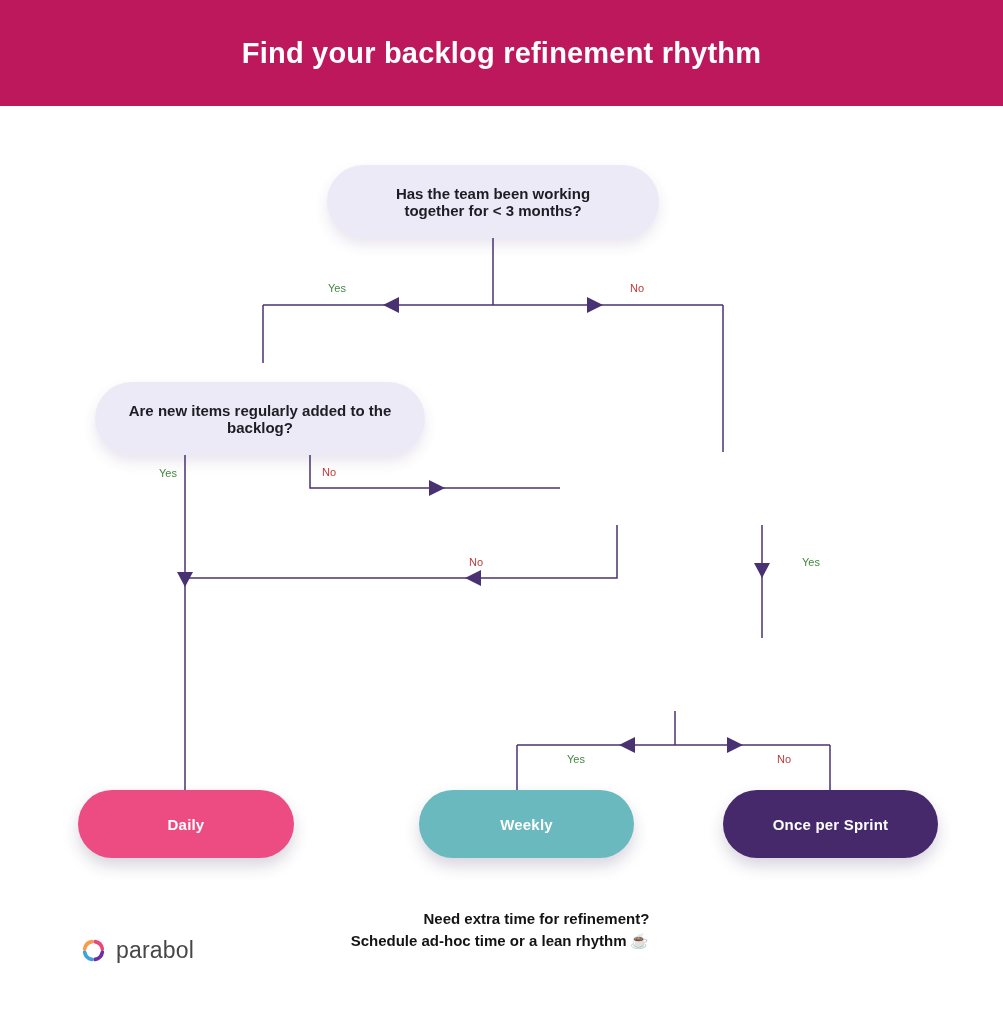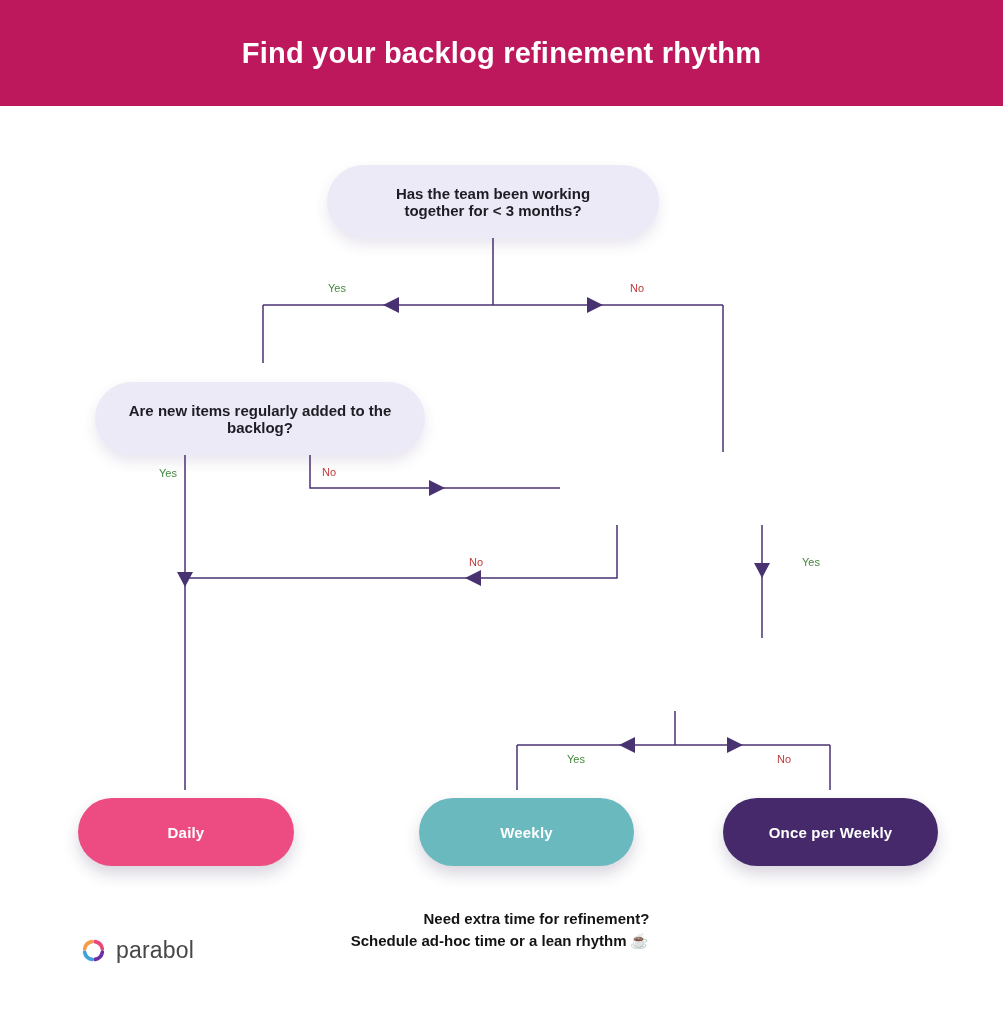--- a/index.html
+++ b/index.html
@@ -66,21 +66,20 @@
     height: 68px;
     border-radius: 34px;
     display: flex;
     align-items: center;
     justify-content: center;
     color: #ffffff;
     font-size: 15px;
     font-weight: 700;
     letter-spacing: 0.2px;
     box-shadow: 0 8px 16px rgba(40, 20, 70, 0.18);
-    margin-top: 8px;
   }
   .outcome-daily  { left: 78px;  width: 216px; }
   .outcome-weekly { left: 419px; width: 215px; }
   .outcome-sprint { left: 723px; width: 215px; }
   .brand {
     position: absolute;
     left: 80px;
     top: 926px;
     display: flex;
     align-items: center;
@@ -150,21 +149,21 @@
   <div class="branch-label" style="left: 637px; top: 277px; color: rgb(193, 58, 58);">No</div>
   <div class="branch-label" style="left: 168px; top: 462px; color: rgb(68, 136, 63);">Yes</div>
   <div class="branch-label" style="left: 329px; top: 461px; color: rgb(193, 58, 58);">No</div>
   <div class="branch-label" style="left: 476px; top: 551px; color: rgb(193, 58, 58);">No</div>
   <div class="branch-label" style="left: 811px; top: 551px; color: rgb(68, 136, 63);">Yes</div>
   <div class="branch-label" style="left: 576px; top: 748px; color: rgb(68, 136, 63);">Yes</div>
   <div class="branch-label" style="left: 784px; top: 748px; color: rgb(193, 58, 58);">No</div>
 
   <div class="outcome outcome-daily" style="background-color: rgb(236, 76, 130);">Daily</div>
   <div class="outcome outcome-weekly" style="background-color: rgb(105, 185, 190);">Weekly</div>
-  <div class="outcome outcome-sprint" style="background-color: rgb(69, 41, 107);">Once per Weekly</div>
+  <div class="outcome outcome-sprint" style="background-color: rgb(69, 41, 107);">Once per Sprint</div>
 
   <div class="brand">
     <svg width="27" height="27" viewBox="0 0 24 24" xmlns="http://www.w3.org/2000/svg" fill="none" stroke-width="3.2" stroke-linecap="round">
       <path d="M13.39 4.12 A8 8 0 0 1 19.88 10.61" stroke="#E9487B"></path>
       <path d="M19.88 13.39 A8 8 0 0 1 13.39 19.88" stroke="#6F2DA8"></path>
       <path d="M10.61 19.88 A8 8 0 0 1 4.12 13.39" stroke="#3FA1E0"></path>
       <path d="M4.12 10.61 A8 8 0 0 1 10.61 4.12" stroke="#F59D4C"></path>
     </svg>
     <span class="brand-text">parabol</span>
   </div>

